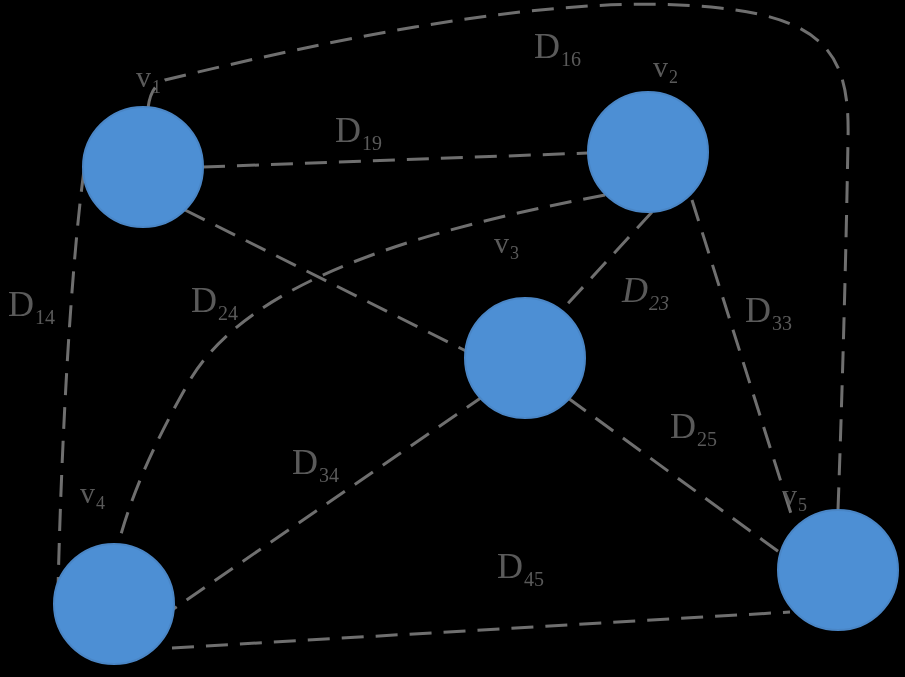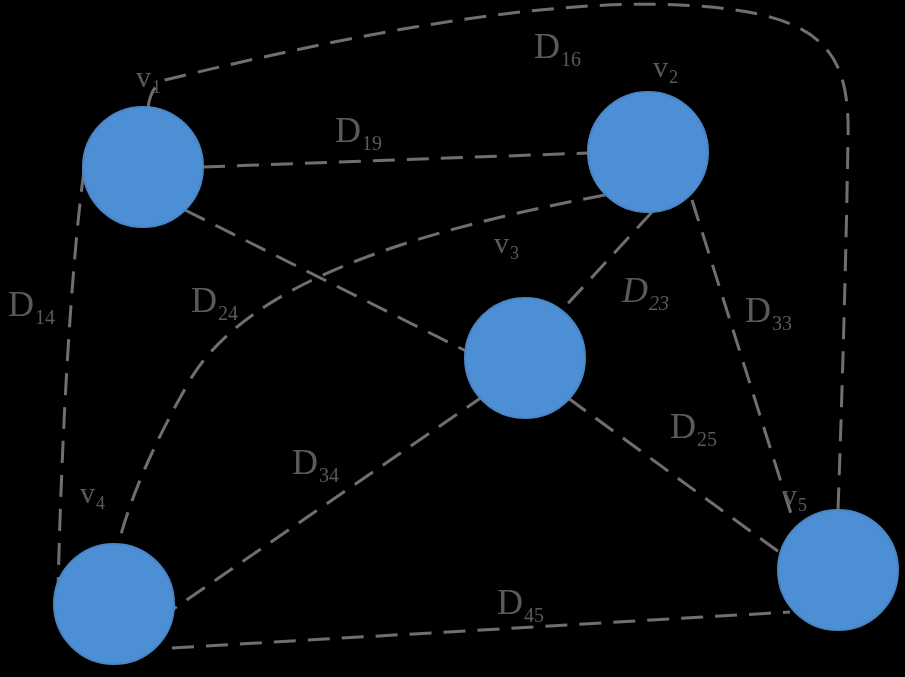--- a/index.html
+++ b/index.html
@@ -43,14 +43,14 @@
   <div class="lbl vlbl" style="left:782px;top:480px;"><span>v</span><span class="sub">5</span></div>
 
   <div class="lbl" style="left:335px;top:112px;"><span>D</span><span class="sub">19</span></div>
   <div class="lbl" style="left:534px;top:28px;"><span>D</span><span class="sub">16</span></div>
   <div class="lbl" style="left:8px;top:286px;"><span>D</span><span class="sub">14</span></div>
   <div class="lbl" style="left:184px;top:282px;margin-left:7px;"><span>D</span><span class="sub">24</span></div>
   <div class="lbl" style="left:622px;top:272px;font-style:italic;"><span>D</span><span class="sub">23</span></div>
   <div class="lbl" style="left:745px;top:292px;"><span>D</span><span class="sub">33</span></div>
   <div class="lbl" style="left:292px;top:432px;margin-top:12px;"><span>D</span><span class="sub">34</span></div>
   <div class="lbl" style="left:670px;top:408px;"><span>D</span><span class="sub">25</span></div>
-  <div class="lbl" style="left:497px;top:584px;"><span>D</span><span class="sub">45</span></div>
+  <div class="lbl" style="left:497px;top:548px;"><span>D</span><span class="sub">45</span></div>
 </div>
 
 </body></html>

